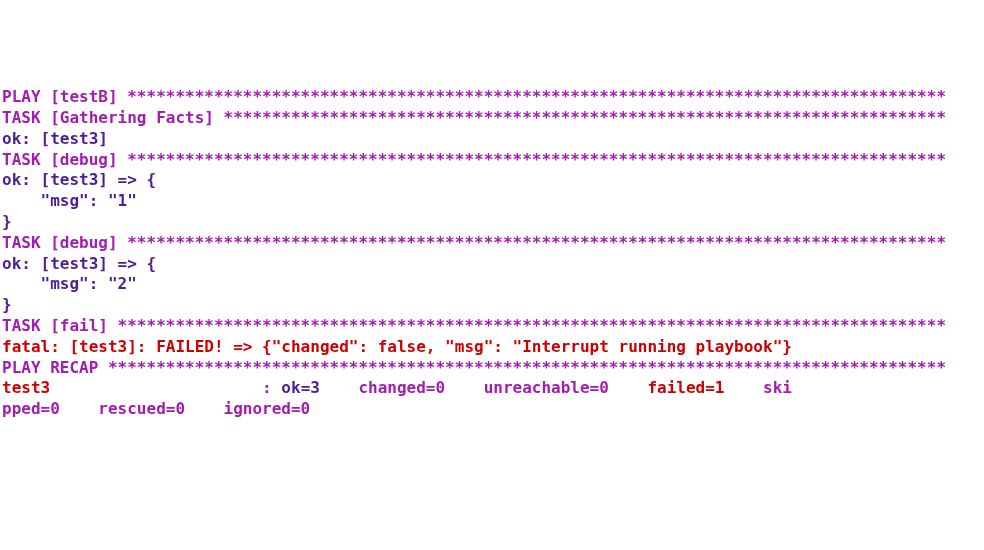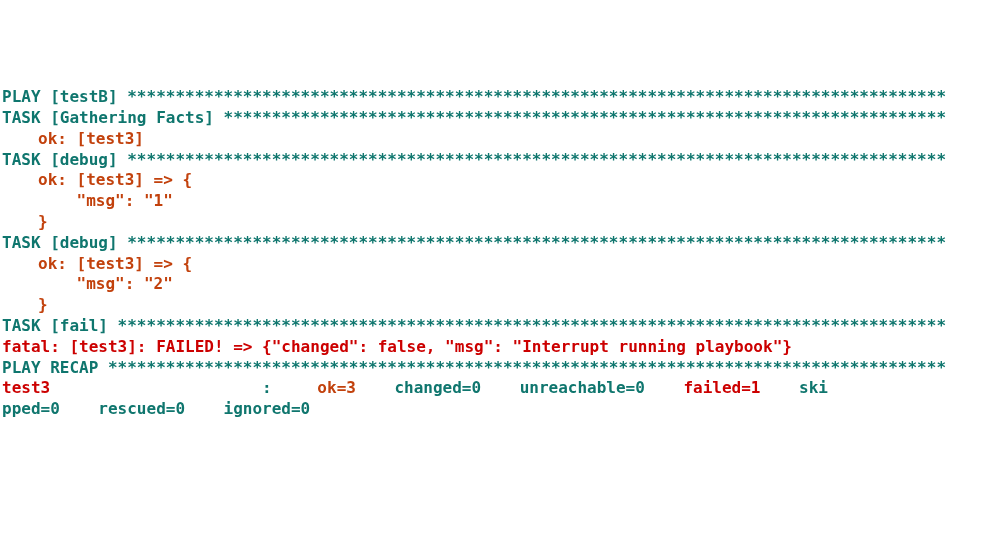--- a/index.html
+++ b/index.html
@@ -15,22 +15,22 @@
       padding: 4px 0 0 2px;
       white-space: pre;
       overflow: hidden;
       width: 984px;
       height: 550px;
       font-weight: bold;
     }
     .line {
       display: block;
     }
-    .black { color: #0f766e; }
-    .green { color: #c2410c; margin-left: 36px; }
+    .black { color: #a21caf; }
+    .green { color: #4c1d95; }
     .red { color: #cc0000; }
   </style>
 </head>
 <body>
 
 
 
 <div id="terminal"><span class="line"><span class="black">PLAY [testB] *************************************************************************************</span></span><span class="line"><span class="black"></span></span><span class="line"><span class="black">TASK [Gathering Facts] ***************************************************************************</span></span><span class="line"><span class="green">ok: [test3]</span></span><span class="line"><span class="black"></span></span><span class="line"><span class="black">TASK [debug] *************************************************************************************</span></span><span class="line"><span class="green">ok: [test3] =&gt; {</span></span><span class="line"><span class="green">    "msg": "1"</span></span><span class="line"><span class="green">}</span></span><span class="line"><span class="black"></span></span><span class="line"><span class="black">TASK [debug] *************************************************************************************</span></span><span class="line"><span class="green">ok: [test3] =&gt; {</span></span><span class="line"><span class="green">    "msg": "2"</span></span><span class="line"><span class="green">}</span></span><span class="line"><span class="black"></span></span><span class="line"><span class="black">TASK [fail] **************************************************************************************</span></span><span class="line"><span class="red">fatal: [test3]: FAILED! =&gt; {"changed": false, "msg": "Interrupt running playbook"}</span></span><span class="line"><span class="black"></span></span><span class="line"><span class="black">PLAY RECAP ***************************************************************************************</span></span><span class="line"><span class="red">test3</span><span class="black">                      : </span><span class="green">ok=3   </span><span class="black"> changed=0    unreachable=0    </span><span class="red">failed=1   </span><span class="black"> ski</span></span><span class="line"><span class="black">pped=0    rescued=0    ignored=0</span></span></div>
 
 

